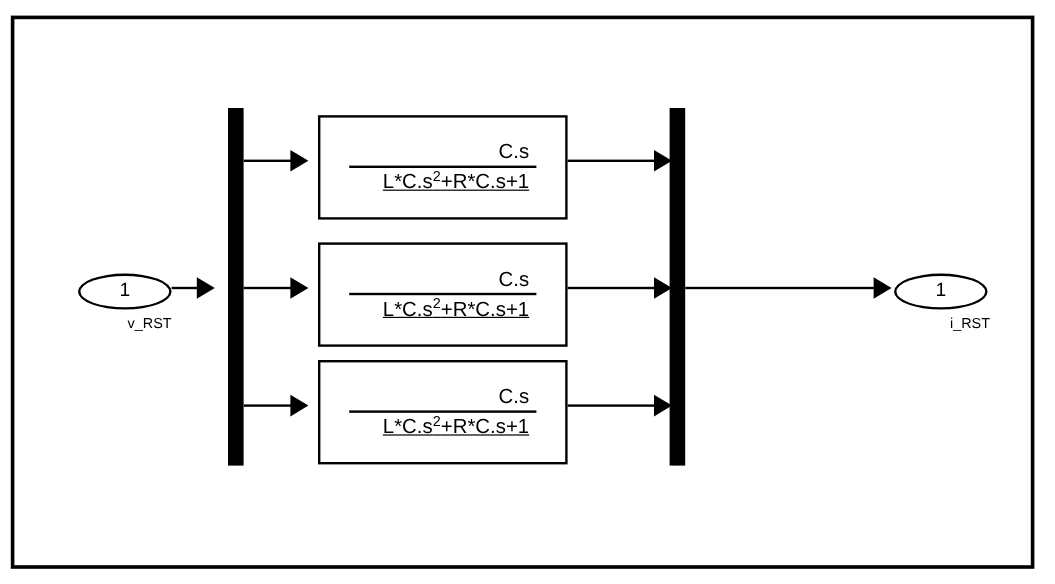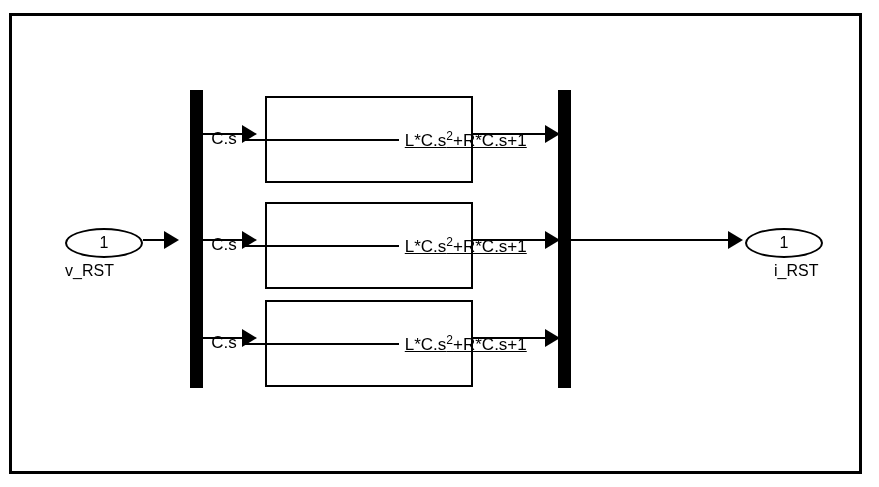--- a/index.html
+++ b/index.html
@@ -59,22 +59,22 @@
     border: 2px solid #000000;
     background: #ffffff;
     box-sizing: border-box;
     display: flex;
     flex-direction: column;
     align-items: center;
     justify-content: center;
   }
   .tf-fraction {
     display: flex;
-    flex-direction: row;
-    align-items: center;
+    flex-direction: column;
+    align-items: flex-end;
     line-height: 1.05;
   }
   .tf-num {
     font-size: 17px;
     color: #000000;
     padding: 0 6px 2px 6px;
     white-space: nowrap;
   }
   .tf-rule {
     height: 2px;
@@ -103,24 +103,24 @@
     background: #ffffff;
     box-sizing: border-box;
     display: flex;
     align-items: center;
     justify-content: center;
     font-size: 16px;
     color: #000000;
   }
   .port-label {
     position: absolute;
-    font-size: 16px;
+    font-size: 12px;
     color: #000000;
     white-space: nowrap;
-    text-align: left;
+    text-align: right;
   }
 </style>
 </head>
 <body>
 
 <div id="canvas">
 
   <div id="diagram-frame">
 
     <div class="port" style="left:53px; top:212px; width:78px; height:30px;">
@@ -176,16 +176,16 @@
 
     <div class="wire wire-h" style="left:461px; top:321px; width:78px;"></div>
     <div class="arrow" style="left:533px; top:313px;"></div>
 
     <div class="wire wire-h" style="left:559px; top:223px; width:161px;"></div>
     <div class="arrow" style="left:716px; top:215px;"></div>
 
     <div class="port" style="left:733px; top:212px; width:78px; height:30px;">
       <span>1</span>
     </div>
-    <div class="port-label" style="left:762px; top:246px; width:78px;">i_RST</div>
+    <div class="port-label" style="left:735px; top:246px; width:78px;">i_RST</div>
 
   </div>
 </div>
 
 </body></html>

